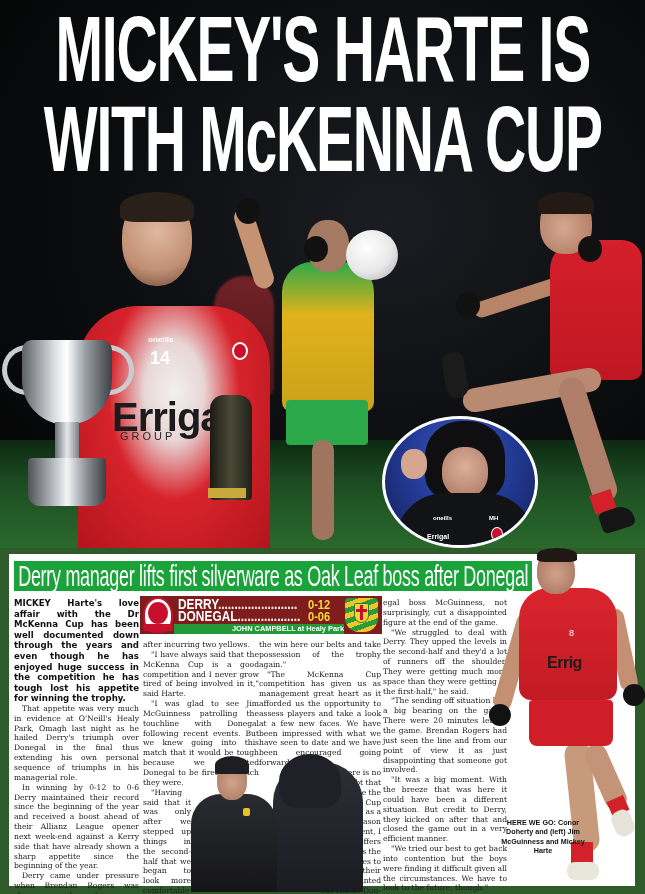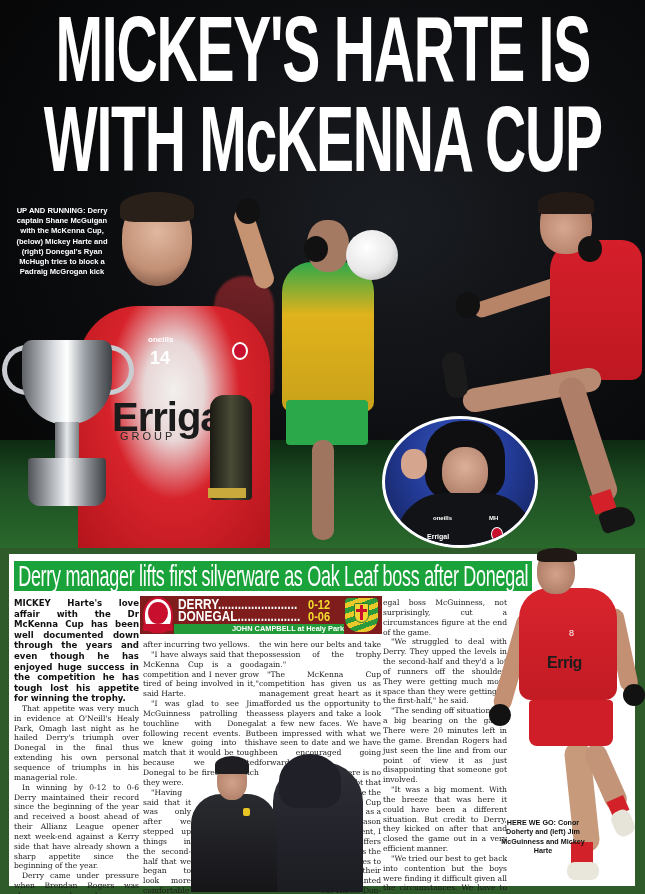--- a/index.html
+++ b/index.html
@@ -246,21 +246,20 @@
   <div class="fig trophy-stem"></div>
   <div class="fig trophy-base"></div>
   <div class="fig statuette"></div>
   <div class="fig statuette-plate"></div>
 
   <div class="headline">
     <span class="line">MICKEY'S HARTE IS</span>
     <span class="line">WITH McKENNA CUP</span>
   </div>
 
-  <div class="caption-top">UP AND RUNNING: Derry captain Shane McGuigan with the McKenna Cup, (below) Mickey Harte and (right) Donegal's Ryan McHugh tries to block a Padraig McGrogan kick</div>
 
   <div class="inset">
     <div class="hood"></div>
     <div class="face"></div>
     <div class="coat"></div>
     <div class="hand"></div>
     <span class="lbl" style="left:48px;top:96px;">oneills</span>
     <span class="lbl" style="left:104px;top:96px;">MH</span>
     <span class="lbl" style="left:42px;top:114px;font-size:7px;">Errigal</span>
     <div class="crest"></div>
@@ -314,21 +313,21 @@
     <div class="mgr-photo">
       <div class="mgr2-body"></div>
       <div class="mgr2-hood"></div>
       <div class="mgr1-body"></div>
       <div class="mgr1-head"></div>
       <div class="mgr1-hat"></div>
       <div class="mgr1-badge"></div>
     </div>
 
     <div class="col col4">
-      <p class="noindent">egal boss McGuinness, not surprisingly, cut a circumstances figure at the end of the game.</p>
+      <p class="noindent">egal boss McGuinness, not surprisingly, cut a disappointed figure at the end of the game.</p>
       <p>"We struggled to deal with Derry. They upped the levels in the second-half and they'd a lot of runners off the shoulder. They were getting much more space than they were getting in the first-half," he said.</p>
       <p>"The sending off situation had a big bearing on the game. There were 20 minutes left in the game. Brendan Rogers had just seen the line and from our point of view it as just disappointing that someone got involved.</p>
       <p>"It was a big moment. With the breeze that was here it could have been a different situation. But credit to Derry, they kicked on after that and closed the game out in a very efficient manner.</p>
       <p>"We tried our best to get back into contention but the boys were finding it difficult given all the circumstances. We have to look to the future, though."</p>
     </div>
 
     <div class="cut-player">
       <div class="cp-arm-l"></div>
       <div class="cp-arm-r"></div>
       <div class="cp-glove-l"></div>

